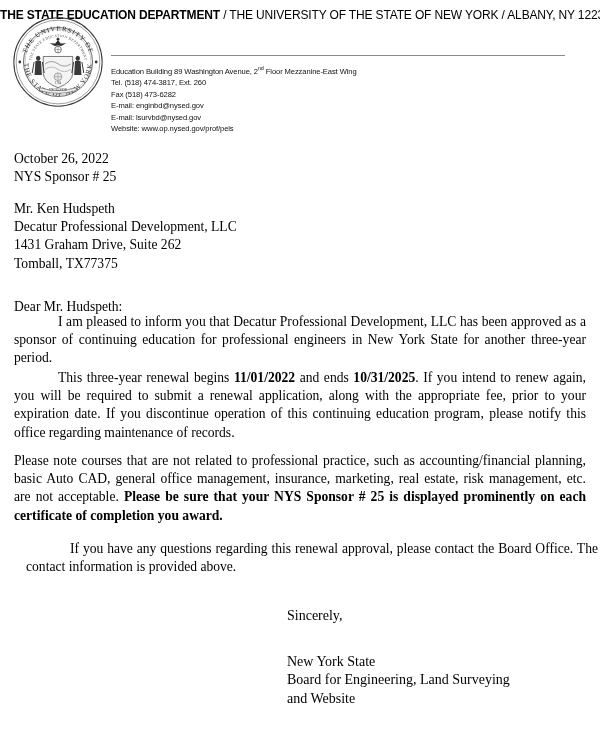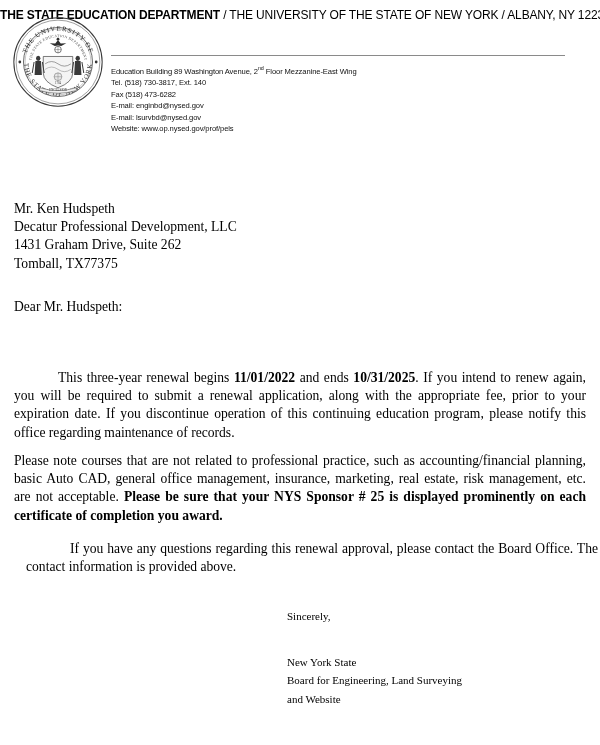--- a/index.html
+++ b/index.html
@@ -100,21 +100,21 @@
   }
   .para.indent { text-indent: 44px; }
 
   .bold { font-weight: bold; }
 
   
   .signature {
     position: absolute;
     left: 287px;
     top: 607px;
-    font-size: 11px;
+    font-size: 14px;
     line-height: 18.2px;
   }
   .signature div { white-space: nowrap; }
   .sig-gap { height: 28px; }
 </style>
 </head>
 <body>
 
 <div class="page">
 
@@ -174,40 +174,47 @@
         <text x="50" y="73.5" text-anchor="middle" font-family="'Liberation Serif', serif" font-size="3.4" fill="#3a3a3a">1784</text>
       </svg>
     </div>
 
     <div class="lh-title"><span class="b">THE STATE EDUCATION DEPARTMENT</span><span class="n"> / THE UNIVERSITY OF THE STATE OF NEW YORK / ALBANY, NY 12234</span></div>
 
     <div class="lh-rule"></div>
 
     <div class="lh-contact">
       <div><span>Education Building 89 Washington Avenue, 2</span><span class="ord">nd</span><span> Floor Mezzanine-East Wing</span></div>
-      <div>Tel. (518) 730-3817, Ext. 140</div>
+      <div>Tel. (518) 474-3817, Ext. 260</div>
       <div>Fax (518) 473-6282</div>
       <div>E-mail: enginbd@nysed.gov</div>
       <div>E-mail: lsurvbd@nysed.gov</div>
       <div>Website: www.op.nysed.gov/prof/pels</div>
     </div>
   </div>
 
+  <div class="body-block block-date">
+    <div>October 26, 2022</div>
+    <div>NYS Sponsor # 25</div>
+  </div>
 
   <div class="body-block block-addr">
     <div>Mr. Ken Hudspeth</div>
     <div>Decatur Professional Development, LLC</div>
     <div>1431 Graham Drive, Suite 262</div>
     <div>Tomball, TX77375</div>
   </div>
 
   <div class="body-block block-salut">
     <div>Dear Mr. Hudspeth:</div>
   </div>
 
+  <div class="body-block block-p1">
+    <div class="para indent">I am pleased to inform you that Decatur Professional Development, LLC has been approved as a sponsor of continuing education for professional engineers in New York State for another three-year period.</div>
+  </div>
 
   <div class="body-block block-p2">
     <div class="para indent"><span>This three-year renewal begins </span><span class="bold">11/01/2022</span><span> and ends </span><span class="bold">10/31/2025</span><span>.  If you intend to renew again, you will be required to submit a renewal application, along with the appropriate fee, prior to your expiration date.  If you discontinue operation of this continuing education program, please notify this office regarding maintenance of records.</span></div>
   </div>
 
   <div class="body-block block-p3">
     <div class="para"><span>Please note courses that are not related to professional practice, such as accounting/financial planning, basic Auto CAD, general office management, insurance, marketing, real estate, risk management, etc. are not acceptable. </span><span class="bold">Please be sure that your NYS Sponsor # 25 is displayed prominently on each certificate of completion you award.</span></div>
   </div>
 
   <div class="body-block block-p4">

